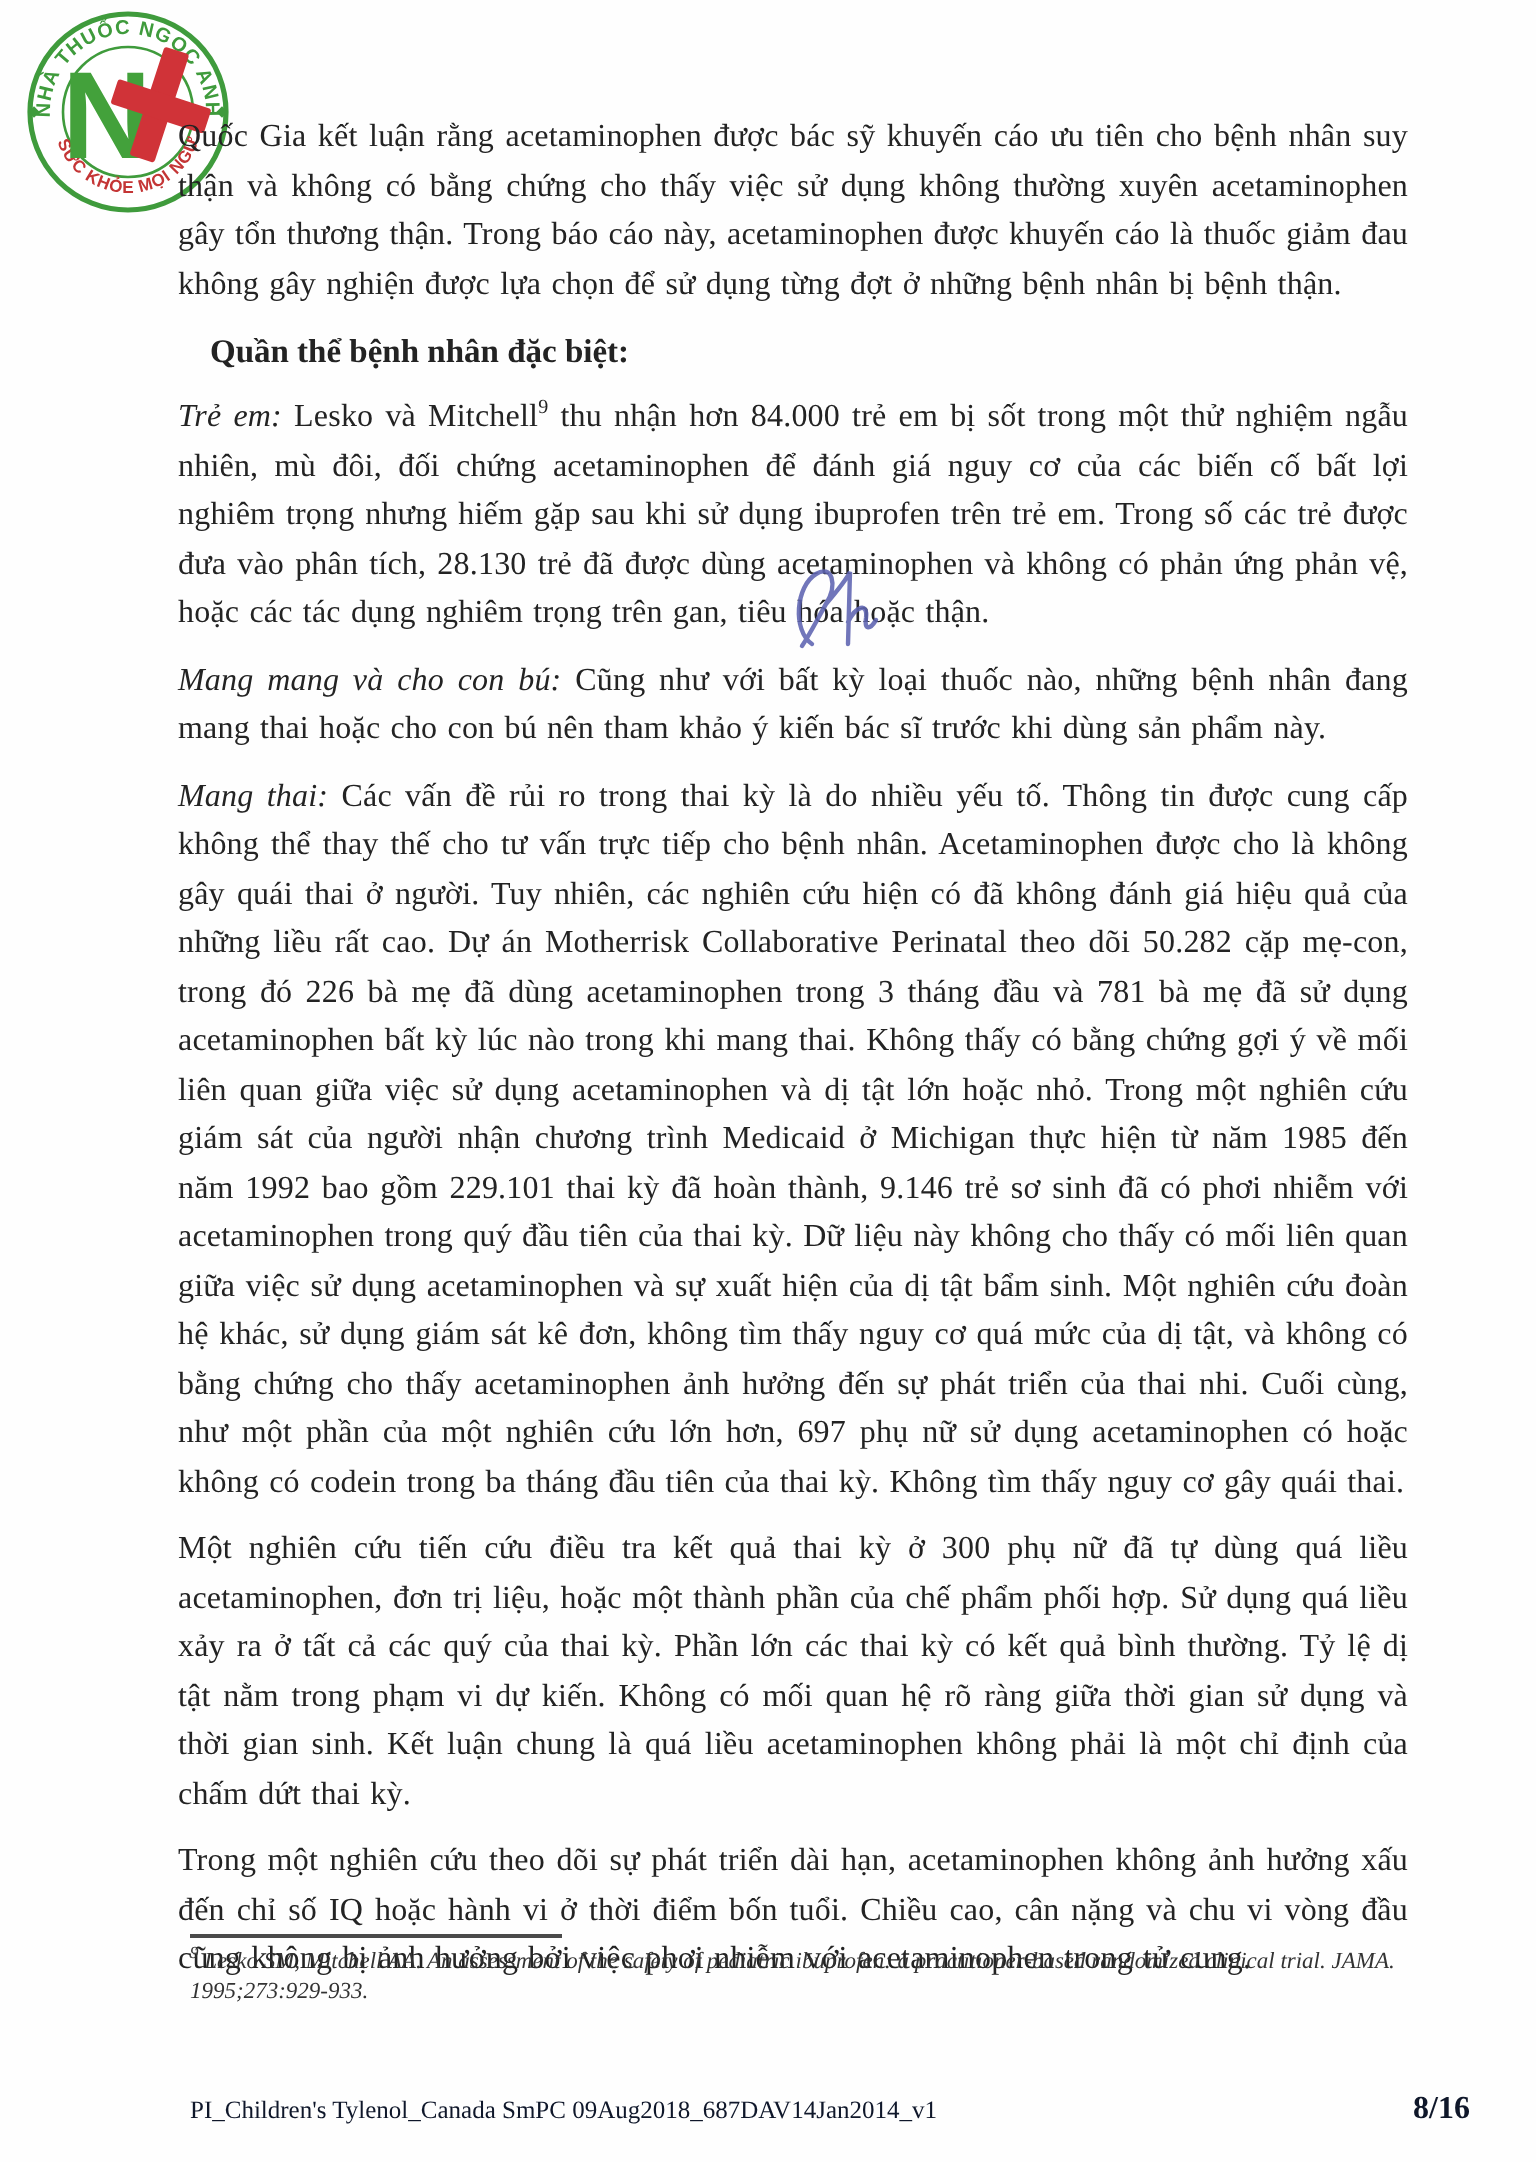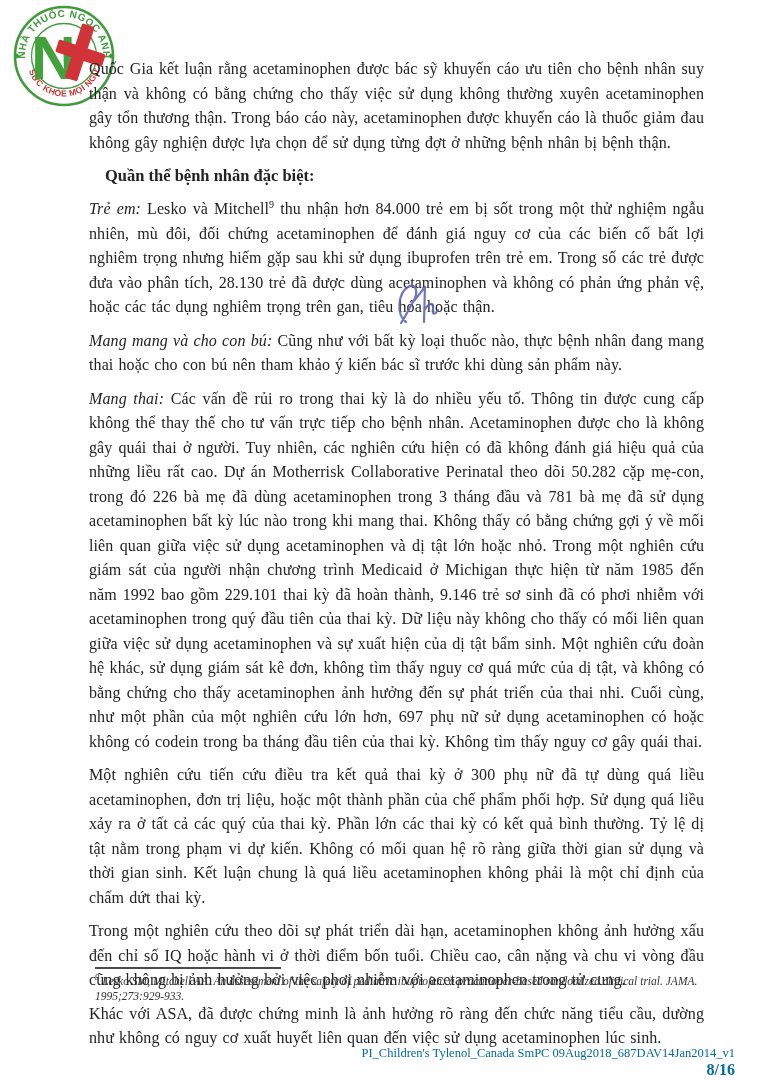--- a/index.html
+++ b/index.html
@@ -43,22 +43,22 @@
   .footnote {
     position: absolute; left: 95px; top: 974px; width: 624px;
     font-size: 11.5px; line-height: 15px; color: #333333;
     text-align: left;
     font-style: italic;
   }
   .footnote sup.fn { font-size: 8.5px; }
 
   .footer {
     position: absolute; left: 95px; top: 1046px; width: 640px;
-    display: flex; justify-content: space-between; align-items: flex-end;
-    font-size: 12.5px; color: #0369a1; flex-direction: column;
+    display: flex; justify-content: space-between; align-items: center;
+    font-size: 12.5px; color: #0f172a;
   }
   .footer .page-num { font-weight: bold; font-size: 16px; }
 </style>
 </head>
 <body>
 
 <div class="page">
 
   <svg class="logo" viewBox="0 0 104 104">
     <circle cx="52" cy="52" r="49" fill="#ffffff" stroke="#3f9b3c" stroke-width="2.6"></circle>
@@ -82,29 +82,28 @@
     </g>
   </svg>
 
   <div class="content">
     <p class="para">Quốc Gia kết luận rằng acetaminophen được bác sỹ khuyến cáo ưu tiên cho bệnh nhân suy thận và không có bằng chứng cho thấy việc sử dụng không thường xuyên acetaminophen gây tổn thương thận. Trong báo cáo này, acetaminophen được khuyến cáo là thuốc giảm đau không gây nghiện được lựa chọn để sử dụng từng đợt ở những bệnh nhân bị bệnh thận.</p>
 
     <p class="heading">Quần thể bệnh nhân đặc biệt:</p>
 
     <p class="para"><em class="lead">Trẻ em:</em><span> Lesko và Mitchell</span><sup class="fn">9</sup><span> thu nhận hơn 84.000 trẻ em bị sốt trong một thử nghiệm ngẫu nhiên, mù đôi, đối chứng acetaminophen để đánh giá nguy cơ của các biến cố bất lợi nghiêm trọng nhưng hiếm gặp sau khi sử dụng ibuprofen trên trẻ em. Trong số các trẻ được đưa vào phân tích, 28.130 trẻ đã được dùng acetaminophen và không có phản ứng phản vệ, hoặc các tác dụng nghiêm trọng trên gan, tiêu hóa hoặc thận.</span></p>
 
-    <p class="para"><em class="lead">Mang mang và cho con bú:</em><span> Cũng như với bất kỳ loại thuốc nào, thực bệnh nhân đang mang thai hoặc cho con bú nên tham khảo ý kiến bác sĩ trước khi dùng sản phẩm này.</span></p>
+    <p class="para"><em class="lead">Mang mang và cho con bú:</em><span> Cũng như với bất kỳ loại thuốc nào, những bệnh nhân đang mang thai hoặc cho con bú nên tham khảo ý kiến bác sĩ trước khi dùng sản phẩm này.</span></p>
 
     <p class="para"><em class="lead">Mang thai:</em><span> Các vấn đề rủi ro trong thai kỳ là do nhiều yếu tố. Thông tin được cung cấp không thể thay thế cho tư vấn trực tiếp cho bệnh nhân. Acetaminophen được cho là không gây quái thai ở người. Tuy nhiên, các nghiên cứu hiện có đã không đánh giá hiệu quả của những liều rất cao. Dự án Motherrisk Collaborative Perinatal theo dõi 50.282 cặp mẹ-con, trong đó 226 bà mẹ đã dùng acetaminophen trong 3 tháng đầu và 781 bà mẹ đã sử dụng acetaminophen bất kỳ lúc nào trong khi mang thai. Không thấy có bằng chứng gợi ý về mối liên quan giữa việc sử dụng acetaminophen và dị tật lớn hoặc nhỏ. Trong một nghiên cứu giám sát của người nhận chương trình Medicaid ở Michigan thực hiện từ năm 1985 đến năm 1992 bao gồm 229.101 thai kỳ đã hoàn thành, 9.146 trẻ sơ sinh đã có phơi nhiễm với acetaminophen trong quý đầu tiên của thai kỳ. Dữ liệu này không cho thấy có mối liên quan giữa việc sử dụng acetaminophen và sự xuất hiện của dị tật bẩm sinh. Một nghiên cứu đoàn hệ khác, sử dụng giám sát kê đơn, không tìm thấy nguy cơ quá mức của dị tật, và không có bằng chứng cho thấy acetaminophen ảnh hưởng đến sự phát triển của thai nhi. Cuối cùng, như một phần của một nghiên cứu lớn hơn, 697 phụ nữ sử dụng acetaminophen có hoặc không có codein trong ba tháng đầu tiên của thai kỳ. Không tìm thấy nguy cơ gây quái thai.</span></p>
 
     <p class="para">Một nghiên cứu tiến cứu điều tra kết quả thai kỳ ở 300 phụ nữ đã tự dùng quá liều acetaminophen, đơn trị liệu, hoặc một thành phần của chế phẩm phối hợp. Sử dụng quá liều xảy ra ở tất cả các quý của thai kỳ. Phần lớn các thai kỳ có kết quả bình thường. Tỷ lệ dị tật nằm trong phạm vi dự kiến. Không có mối quan hệ rõ ràng giữa thời gian sử dụng và thời gian sinh. Kết luận chung là quá liều acetaminophen không phải là một chỉ định của chấm dứt thai kỳ.</p>
 
     <p class="para">Trong một nghiên cứu theo dõi sự phát triển dài hạn, acetaminophen không ảnh hưởng xấu đến chỉ số IQ hoặc hành vi ở thời điểm bốn tuổi. Chiều cao, cân nặng và chu vi vòng đầu cũng không bị ảnh hưởng bởi việc phơi nhiễm với acetaminophen trong tử cung.</p>
 
-    <p class="para">Khác với ASA, đã được chứng minh là ảnh hưởng rõ ràng đến chức năng tiểu cầu, dường như không có nguy cơ xuất huyết liên quan đến việc sử dụng acetaminophen lúc sinh.</p>
   </div>
 
   <svg class="pen-mark" viewBox="0 0 52 54">
     <path d="M13,42 C3,35 5,13 15,7 C23,2 26,12 20,22 C16,29 12,37 8,43
              M20,22 C26,15 30,10 32,6 L31,42
              M31,31 C35,23 41,21 40,29 C39,35 42,35 45,30" fill="none" stroke="#5d63b0" stroke-width="2.2" stroke-linecap="round" opacity="0.88"></path>
   </svg>
 
   <div class="footnote-rule"></div>
   <div class="footnote"><sup class="fn">9</sup><span> Lesko SM, Mitchell AA. An assessment of the safety of pediatric ibuprofen: a practitioner-based randomized clinical trial. JAMA. 1995;273:929-933.</span></div>

